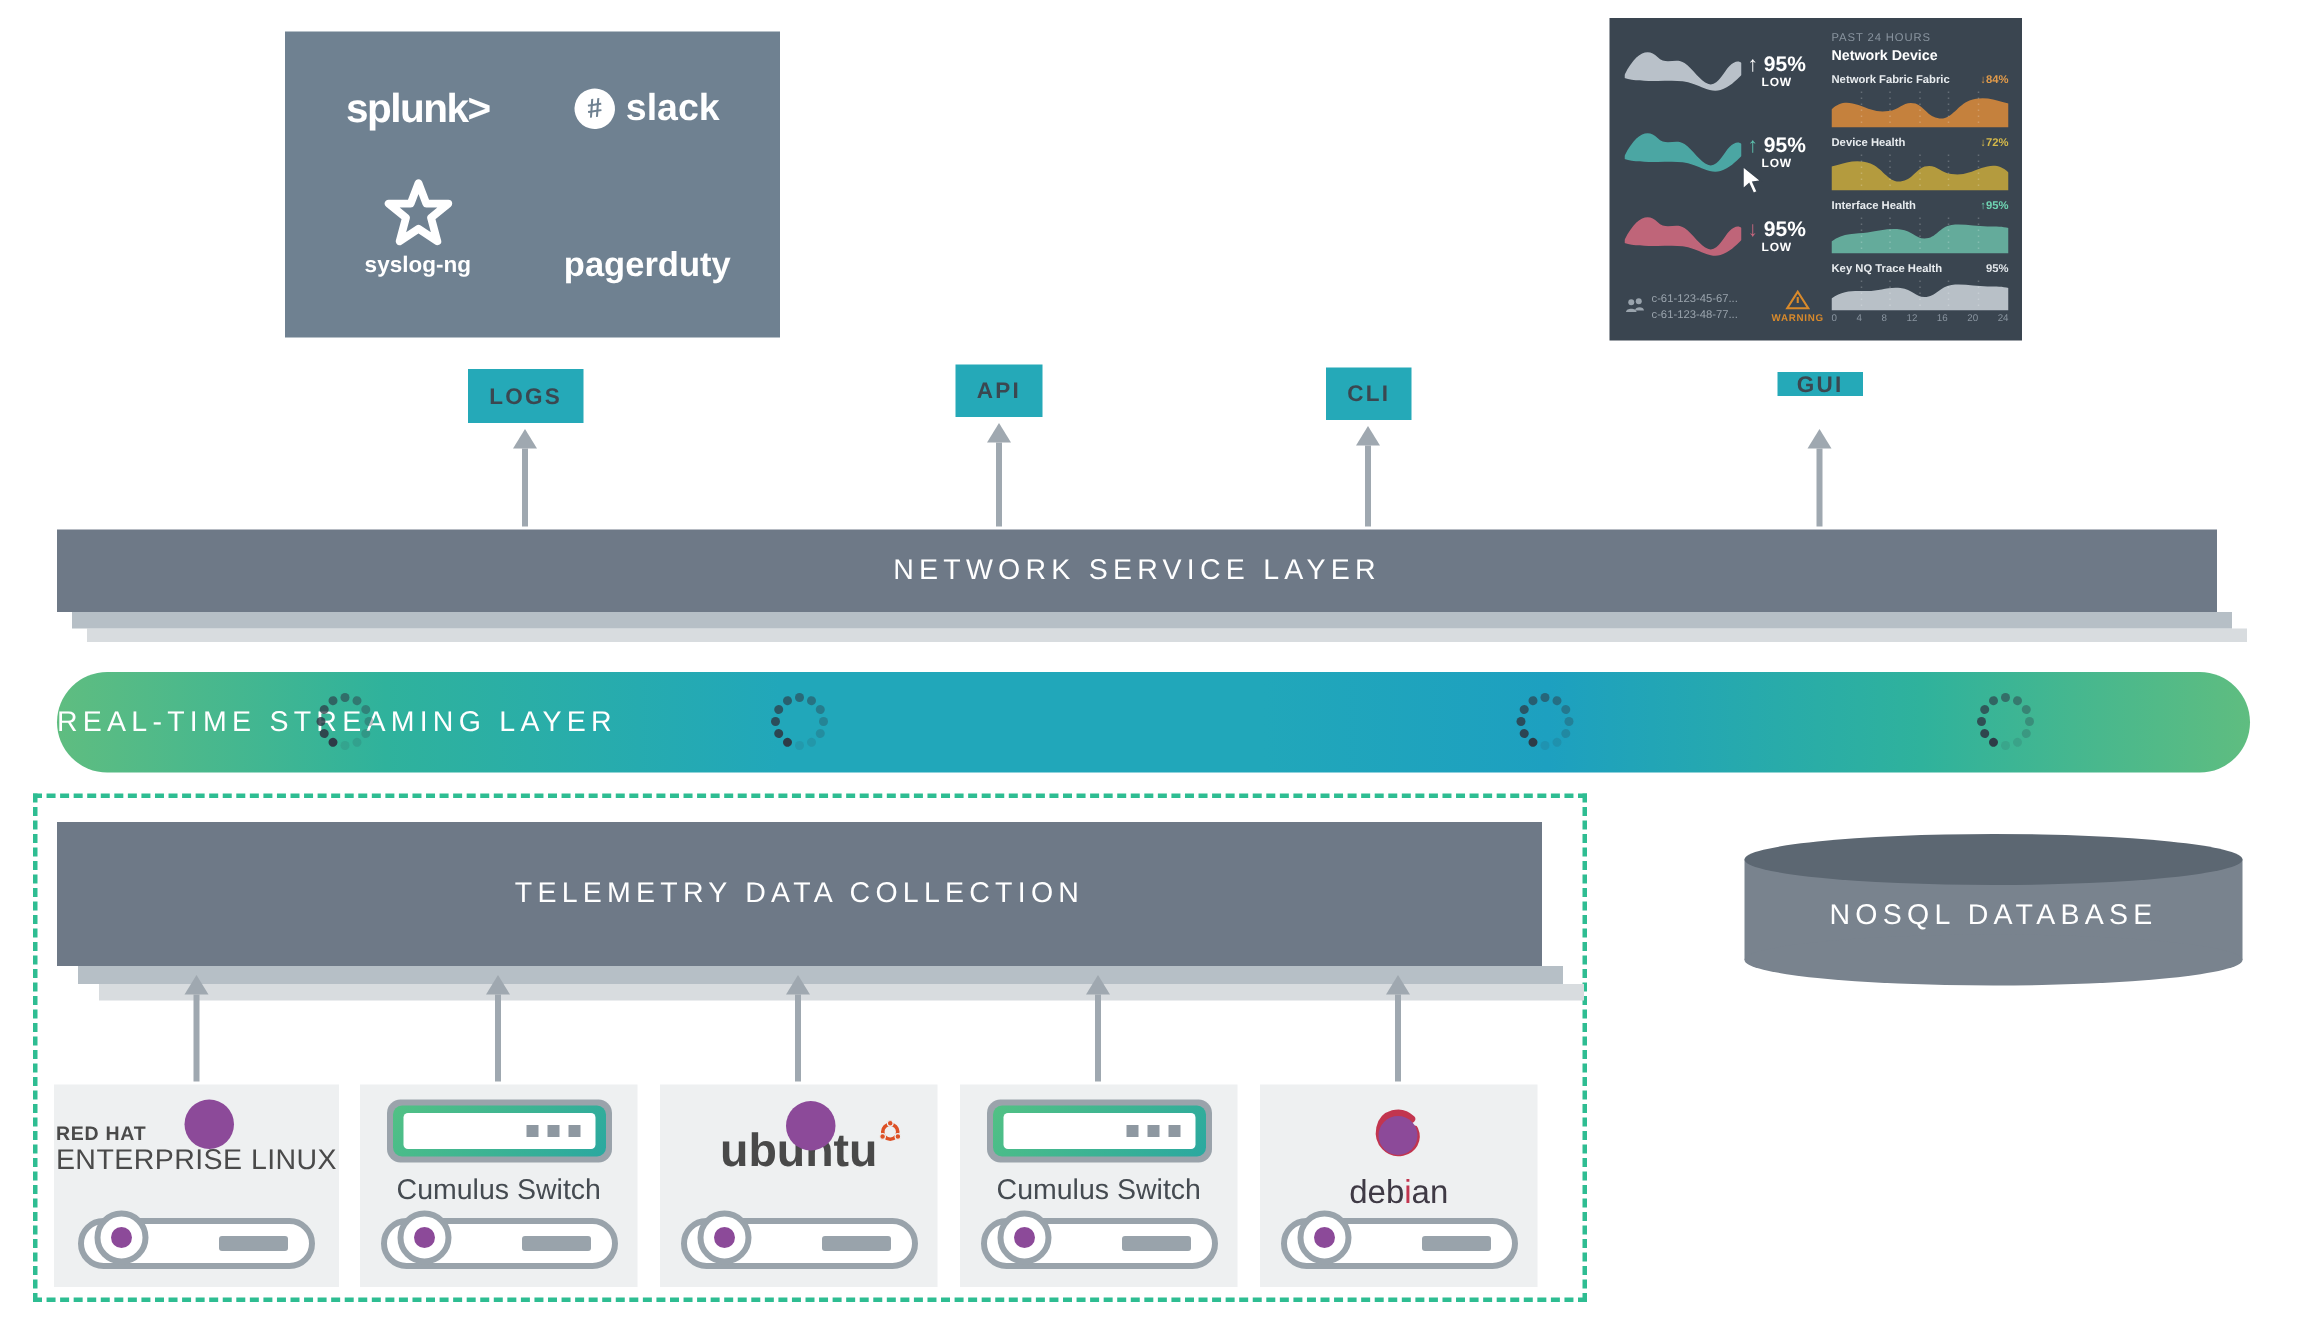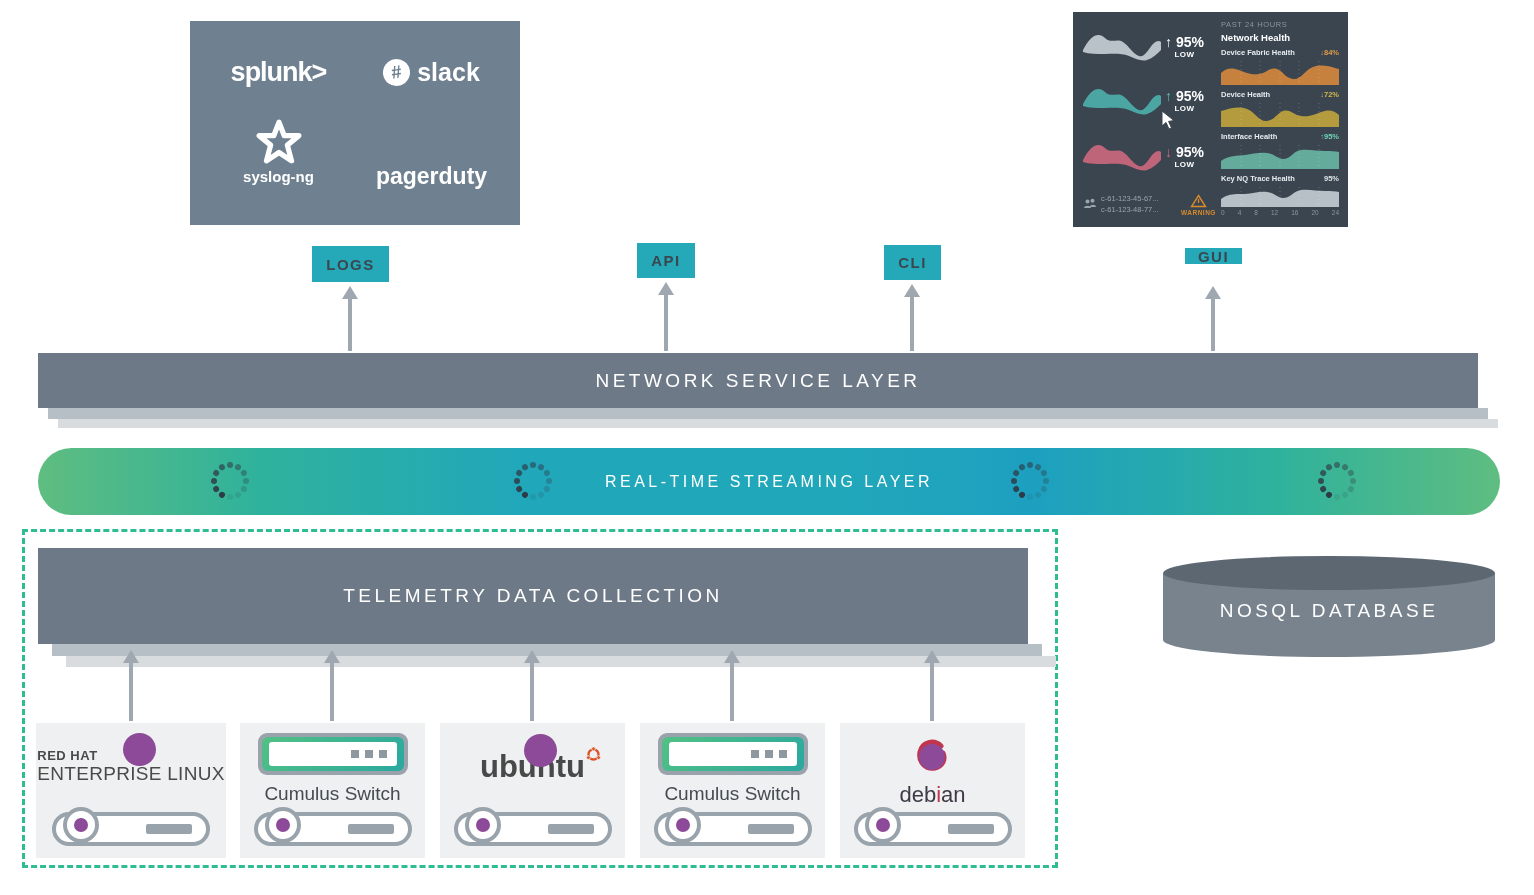--- a/index.html
+++ b/index.html
@@ -56,21 +56,21 @@
 
   
   .bar{position:absolute;background:#6e7987;color:#fff;display:flex;align-items:center;
     justify-content:center;font-size:19px;letter-spacing:3.5px;font-weight:500;}
   .shadow1{position:absolute;background:#b6bfc6;}
   .shadow2{position:absolute;background:#d8dcdf;}
 
   
   .stream{left:38px;top:448px;width:1462px;height:67px;border-radius:34px;
     background:linear-gradient(90deg,#5fbd80 0%,#2fb29c 15%,#21a7ba 33%,#21a7ba 55%,#1da0c0 68%,#2fb29c 85%,#5fbd80 100%);
-    display:flex;align-items:center;justify-content:center;color:#fff;font-size:16px;
+    display:flex;align-items:center;color:#fff;font-size:19px;
     letter-spacing:3.5px;font-weight:500;}
   .spinner{position:absolute;width:44px;height:44px;top:459px;}
   .spinner i{position:absolute;left:50%;top:50%;width:6px;height:6px;margin:-3px;
     border-radius:50%;background:#2e3b47;}
 
   
   .dashed-zone{left:22px;top:529px;width:1036px;height:339px;border:3px dashed #2ebd92;box-sizing:border-box;}
 
   
   .cylinder{left:1163px;top:556px;width:332px;height:101px;}
@@ -188,25 +188,25 @@
         <svg width="17" height="14" viewBox="0 0 17 14">
           <path d="M8.5,1.5 L15.5,12.5 L1.5,12.5 Z" fill="none" stroke="#d98a2b" stroke-width="1.4"></path>
           <line x1="8.5" y1="5" x2="8.5" y2="9" stroke="#d98a2b" stroke-width="1.4"></line>
         </svg>
         <div>WARNING</div>
       </div>
     </div>
 
     <div class="dash-right">
       <div class="period">PAST 24 HOURS</div>
-      <div class="dtitle">Network Health</div>
+      <div class="dtitle">Network Device</div>
 
       <div class="metric">
         <div class="m-head">
-          <span class="m-label">Device Fabric Health</span>
+          <span class="m-label">Network Fabric Fabric</span>
           <span class="vc0"><span>↓</span><span>84%</span></span>
         </div>
         <svg class="mini" width="118" height="26" viewBox="0 0 118 26">
           <path class="mc0" d="M0,26 L0,14 C6,8 12,9 18,11 C26,14 30,16 38,15 C46,14 48,8 56,10 C62,12 64,19 72,20 C80,21 84,11 92,8 C100,5 108,7 114,9 L118,10 L118,26 Z"></path>
           <g stroke="#ffffff" opacity="0.22" stroke-dasharray="1,3">
               <line x1="20" y1="2" x2="20" y2="26"></line>
               <line x1="39" y1="2" x2="39" y2="26"></line>
               <line x1="59" y1="2" x2="59" y2="26"></line>
               <line x1="78" y1="2" x2="78" y2="26"></line>
               <line x1="98" y1="2" x2="98" y2="26"></line>

